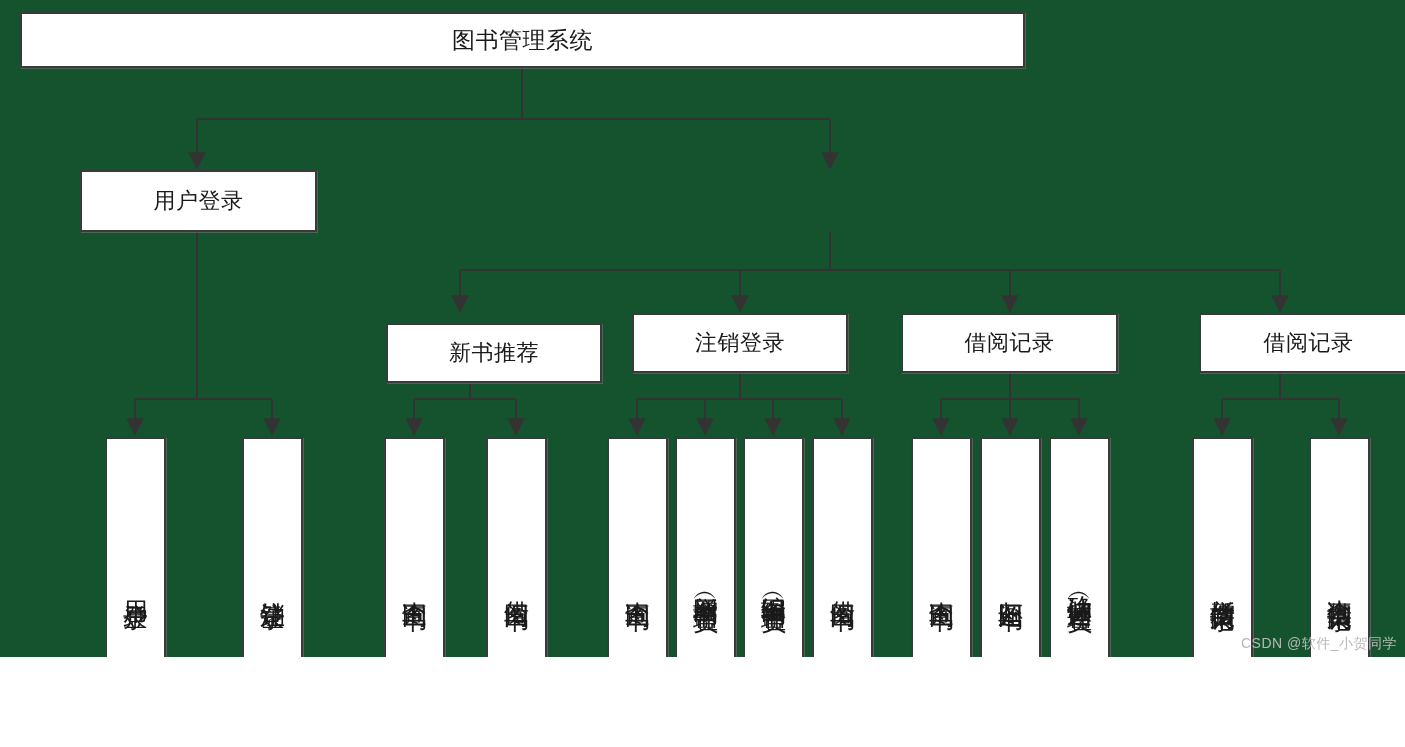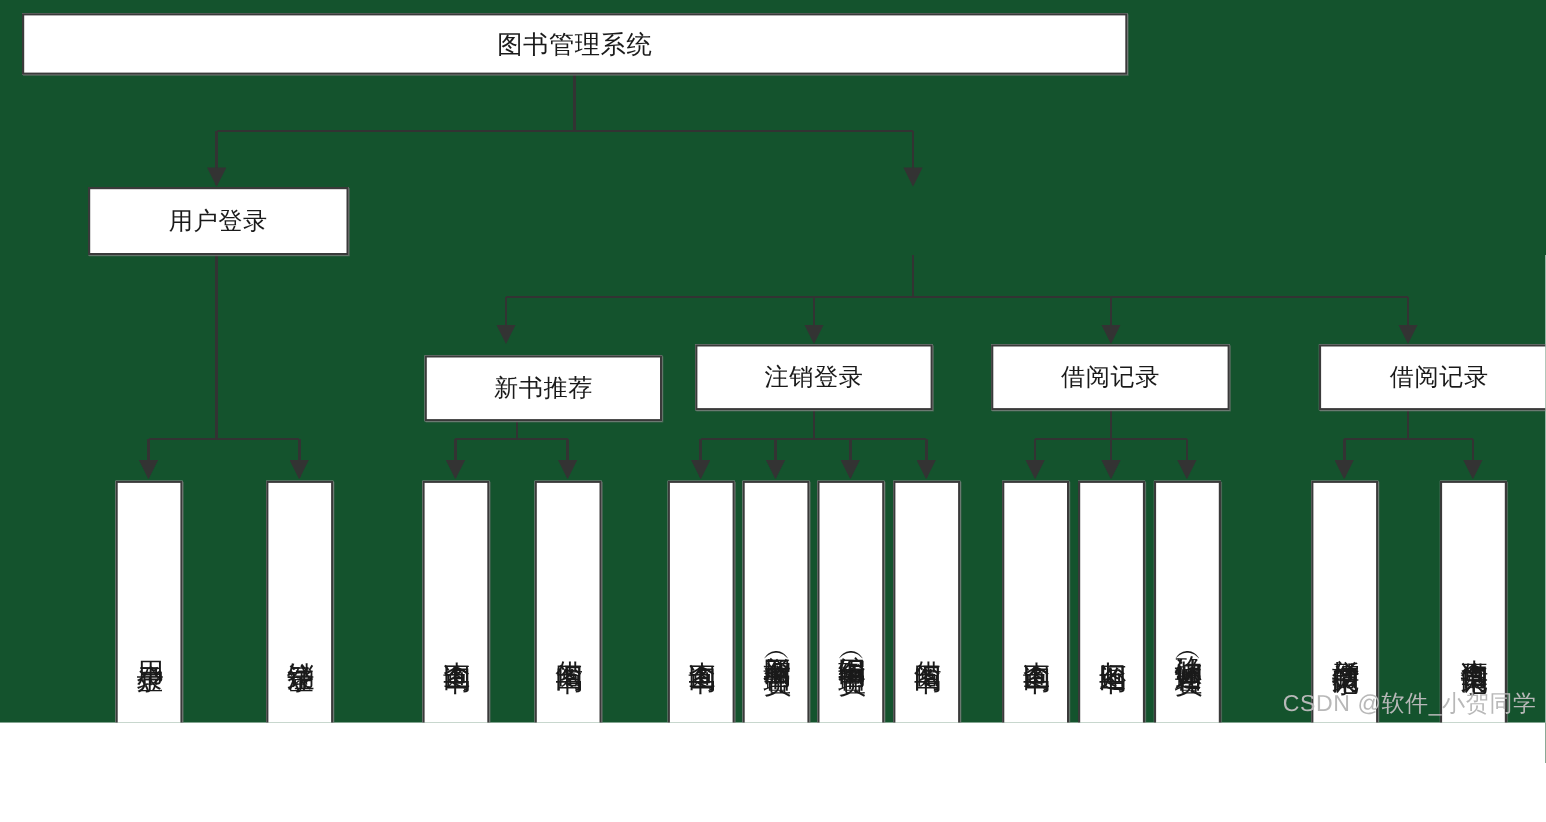--- a/index.html
+++ b/index.html
@@ -72,21 +72,21 @@
     letter-spacing: 2px;
     max-height: 282px;
     white-space: normal;
   }
 
   
   #watermark {
     position: absolute;
     right: 8px;
     bottom: 4px;
-    font-size: 21px;
+    font-size: 14px;
     color: #b8b8b8;
     letter-spacing: 0.5px;
     white-space: nowrap;
     user-select: none;
   }
 </style>
 </head>
 <body>
 
 <div id="canvas">

